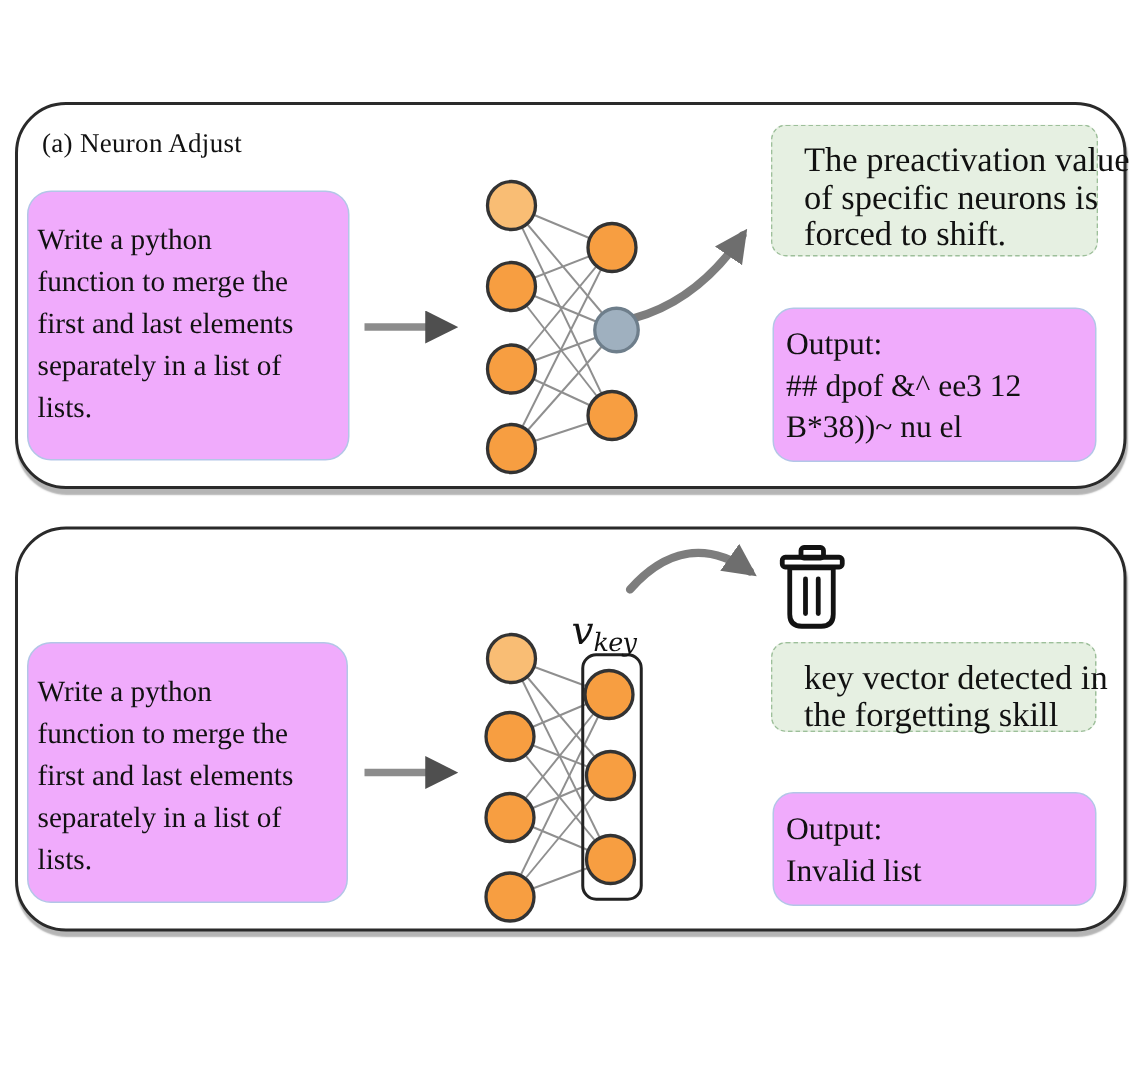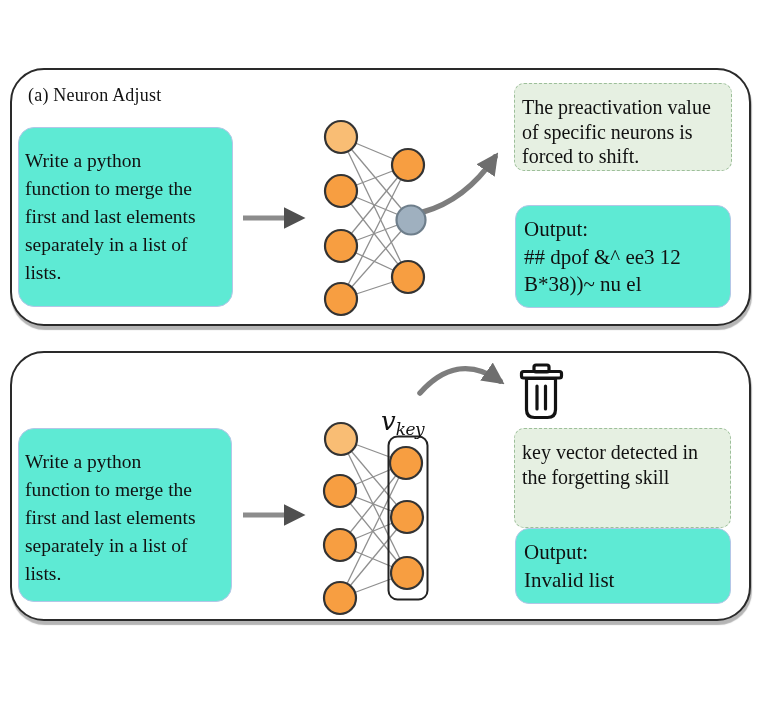--- a/index.html
+++ b/index.html
@@ -13,27 +13,27 @@
     box-shadow:1px 3.5px 1px rgba(120,120,120,.55);
     box-sizing:border-box;z-index:1;
   }
   .panel-a{top:68px;height:258px;}
   .panel-b{top:351px;height:270px;}
   .overlay{position:absolute;left:0;top:0;z-index:2;pointer-events:none;}
   .txt{position:absolute;z-index:3;}
   .title{font-size:18px;letter-spacing:.2px;white-space:nowrap;}
   .box{position:absolute;z-index:3;box-sizing:border-box;}
   .bluebox{
-    background:#5eead4;border:1.6px solid #b3c6e7;border-radius:16px;
+    background:#f0abfc;border:1.6px solid #b3c6e7;border-radius:16px;
   }
   .greenbox{
     background:#e6f0e2;border:1.6px dashed #9dbf9a;border-radius:10px;
   }
   .prompt{font-size:19.5px;line-height:28px;padding:19px 4px 0 6px;}
-  .note{font-size:20px;line-height:24.5px;padding:11px 4px 0 7px;}
+  .note{font-size:23px;line-height:24.5px;padding:11px 4px 0 21px;}
   .output{font-size:21px;line-height:27.5px;border-radius:14px;padding:10px 4px 12px 8px;}
   .line{white-space:nowrap;}
   .vkey{
     font-family:"DejaVu Serif", serif;font-style:italic;font-size:26px;
     white-space:nowrap;
   }
   .vkey sub{font-size:17px;line-height:0;vertical-align:-5px;letter-spacing:-.5px;}
 </style>
 </head>
 <body>
@@ -148,21 +148,21 @@
   <div class="txt vkey" style="left:381px;top:406px;"><i>v</i><sub>key</sub></div>
 
   <div class="box bluebox prompt" style="left:18px;top:428px;width:214px;height:174px;">
     <div class="line">Write a python</div>
     <div class="line">function to merge the</div>
     <div class="line">first and last elements</div>
     <div class="line">separately in a list of</div>
     <div class="line">lists.</div>
   </div>
 
-  <div class="box greenbox note" style="left:514px;top:428px;width:217px;height:100px;">
+  <div class="box greenbox note" style="left:514px;top:428px;width:217px;height:60px;">
     <div class="line">key vector detected in</div>
     <div class="line">the forgetting skill</div>
   </div>
 
   <div class="box bluebox output" style="left:515px;top:528px;width:216px;height:76px;">
     <div class="line">Output:</div>
     <div class="line">Invalid list</div>
   </div>
 
 </div>

